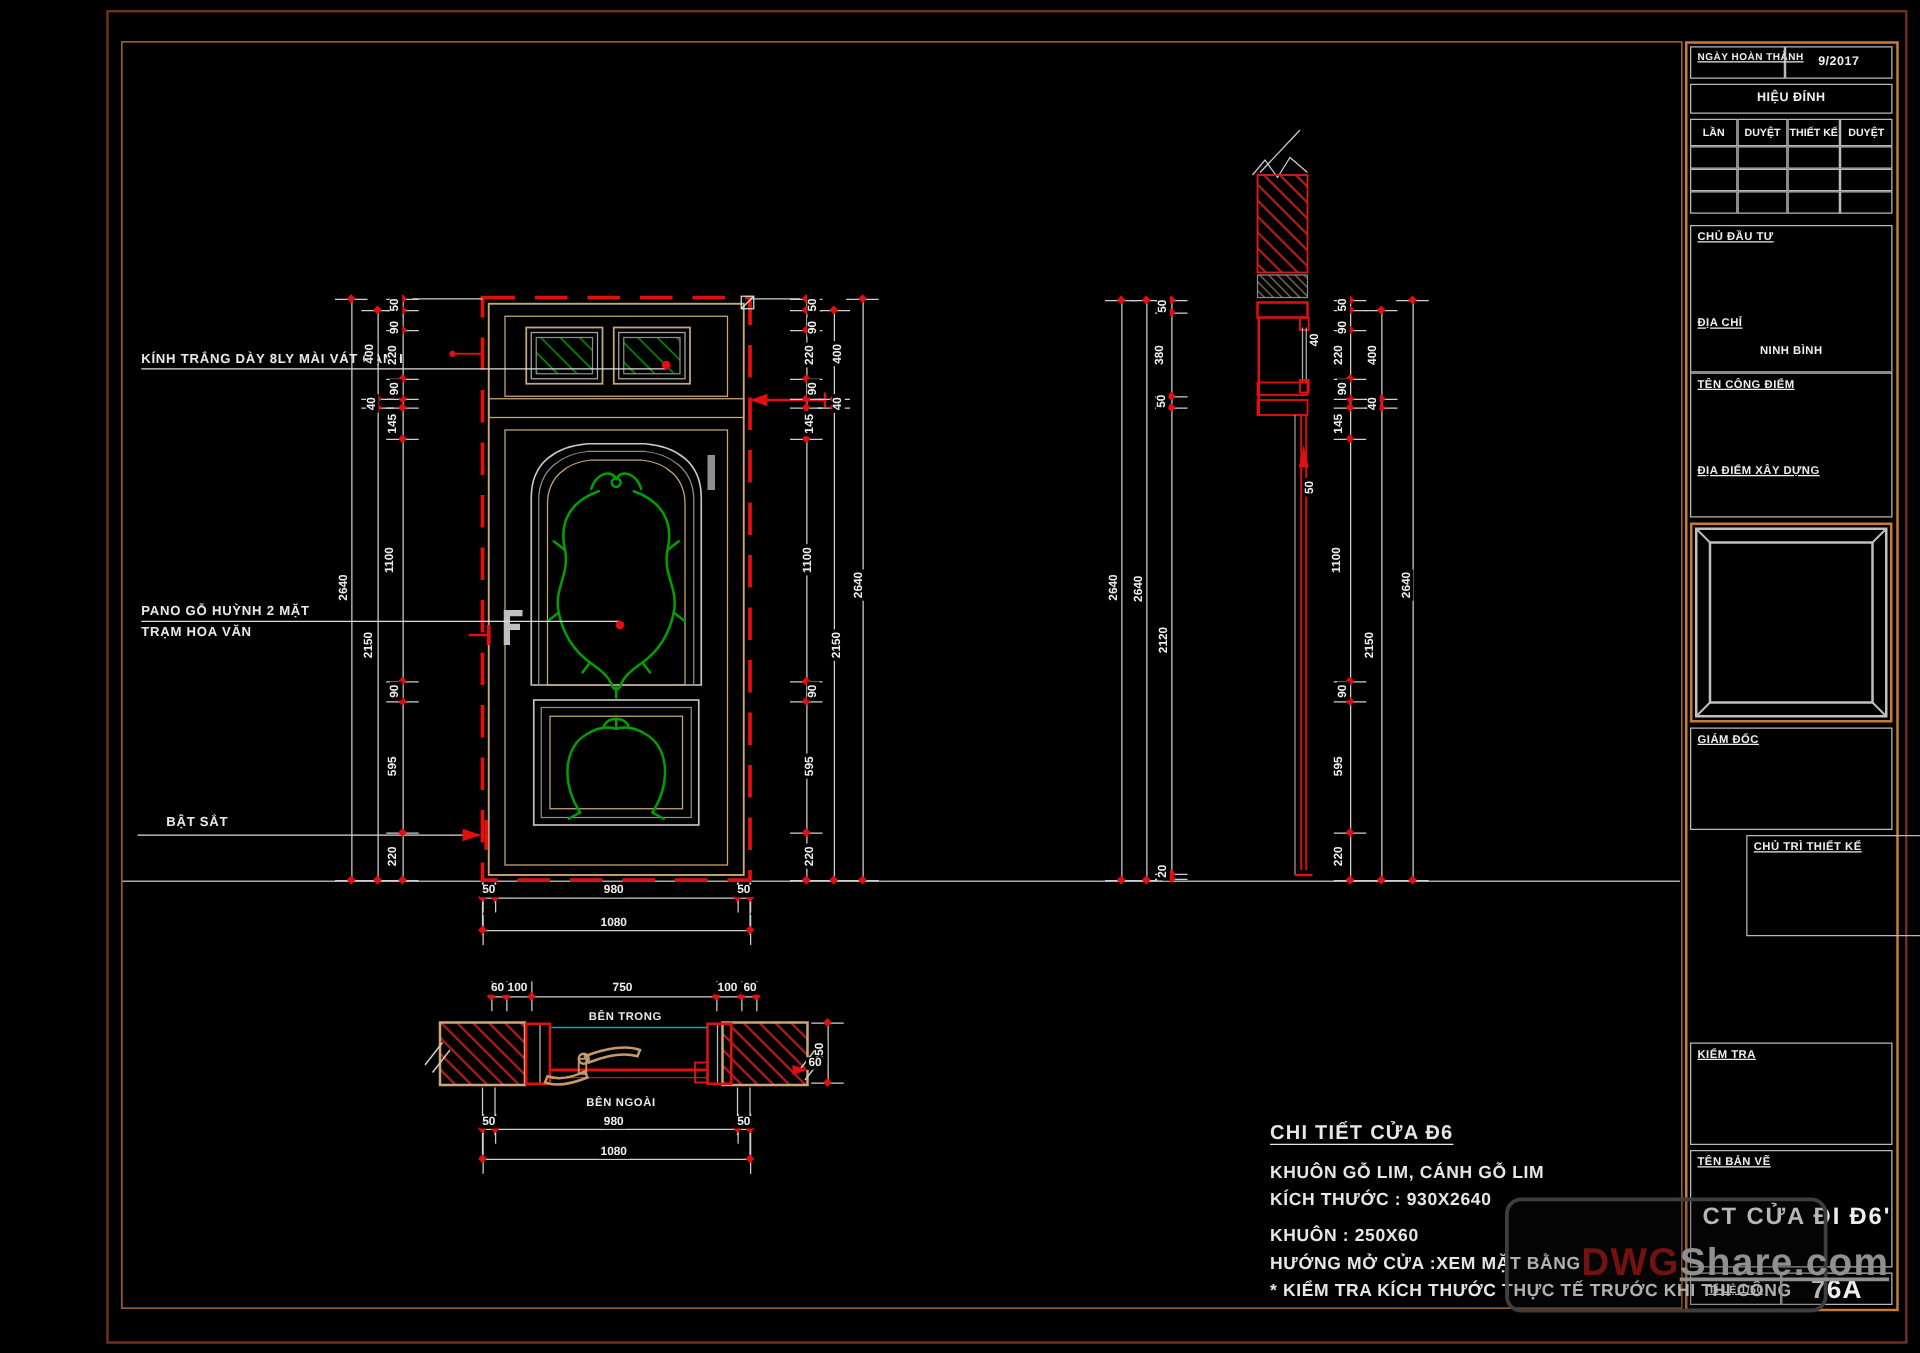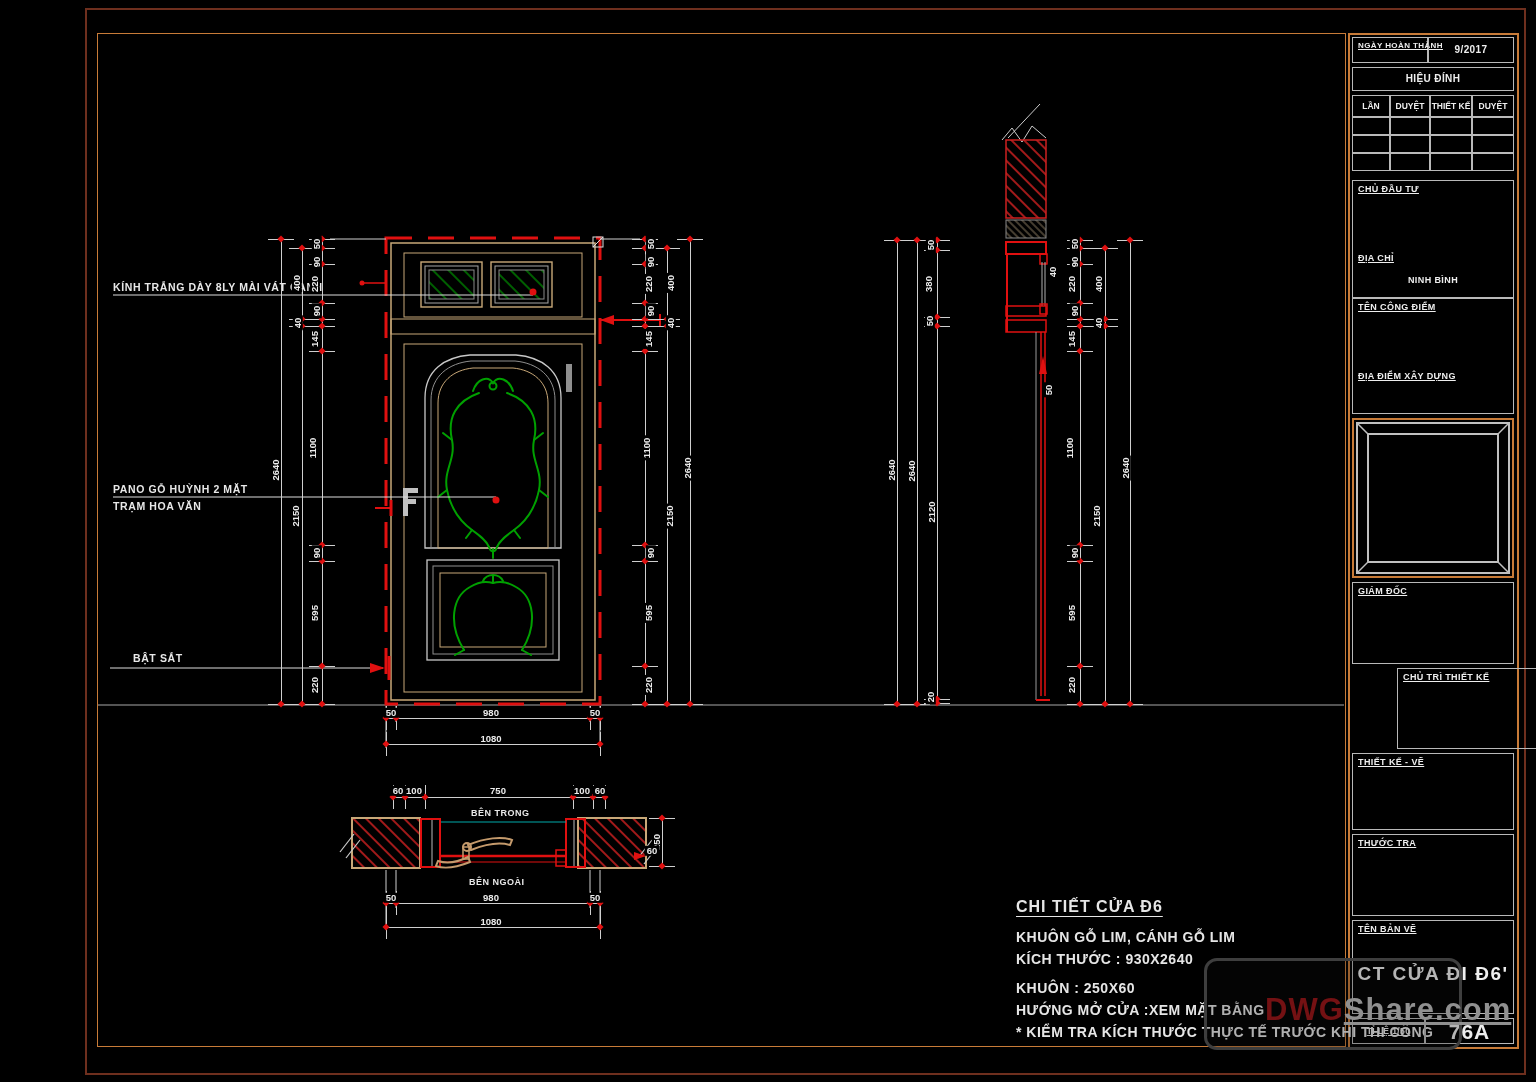--- a/index.html
+++ b/index.html
@@ -34,21 +34,21 @@
   .dim{position:absolute;font-size:9.5px;font-weight:bold;color:#ececec;background:#000;
        padding:0 2px;transform:translate(-50%,-50%);white-space:nowrap;line-height:1.1;z-index:5;}
   .dim.rot{transform:translate(-50%,-50%) rotate(-90deg);}
   
   .wm-box{position:absolute;left:1204px;top:958px;width:252px;height:86px;
           border:3px solid #3e3e3e;border-radius:13px;z-index:50;background:rgba(15,15,15,.25);}
   .wm-text{position:absolute;left:1265px;top:992px;font-size:31px;font-weight:bold;
            letter-spacing:1px;z-index:51;white-space:nowrap;}
   .wm-dwg{color:#741113;}
   .wm-rest{color:#909090;text-decoration:underline;}
-  .bigname{position:absolute;left:0;right:0;text-align:center;font-size:19px;font-weight:bold;
+  .bigname{position:absolute;left:0;right:0;text-align:right;font-size:19px;font-weight:bold;
            letter-spacing:1.5px;white-space:nowrap;}
   .sheetno{font-size:21px;font-weight:bold;letter-spacing:1px;}
   svg{position:absolute;left:0;top:0;}
 </style>
 </head>
 <body>
 
 <div id="stage">
 
   <div class="abs border-outer"></div>
@@ -506,25 +506,22 @@
       <line x1="3" y1="153" x2="14" y2="142" stroke="#c0c0c0" stroke-width="1.5"></line>
       <line x1="155" y1="153" x2="144" y2="142" stroke="#c0c0c0" stroke-width="1.5"></line>
     </svg>
   </div>
   <div class="cell" style="left:1352px;top:582px;width:162px;height:82px;">
     <span class="lbl">GIÁM ĐỐC</span>
   </div>
   <div class="cell" style="left:1352px;top:668px;width:142px;height:81px;margin-left:45px;">
     <span class="lbl">CHỦ TRÌ THIẾT KẾ</span>
   </div>
-  <div class="cell" style="left:1352px;top:753px;width:162px;height:77px;">
-    <span class="lbl">THIẾT KẾ - VẼ</span>
-  </div>
   <div class="cell" style="left:1352px;top:834px;width:162px;height:82px;">
-    <span class="lbl">THƯỚC TRA</span>
+    <span class="lbl">KIỂM TRA</span>
   </div>
   <div class="cell" style="left:1352px;top:920px;width:162px;height:94px;">
     <span class="lbl">TÊN BẢN VẼ</span>
     <span class="bigname" style="top:42px;">CT CỬA ĐI Đ6'</span>
   </div>
   <div class="cell" style="left:1352px;top:1018px;width:73px;height:26px;">
     <span class="center" style="top:7px;font-size:8.5px;text-decoration:underline;">TỈ LỆ  1/50</span>
   </div>
   <div class="cell" style="left:1425px;top:1018px;width:89px;height:26px;">
     <span class="center sheetno" style="top:1px;">76A</span>

